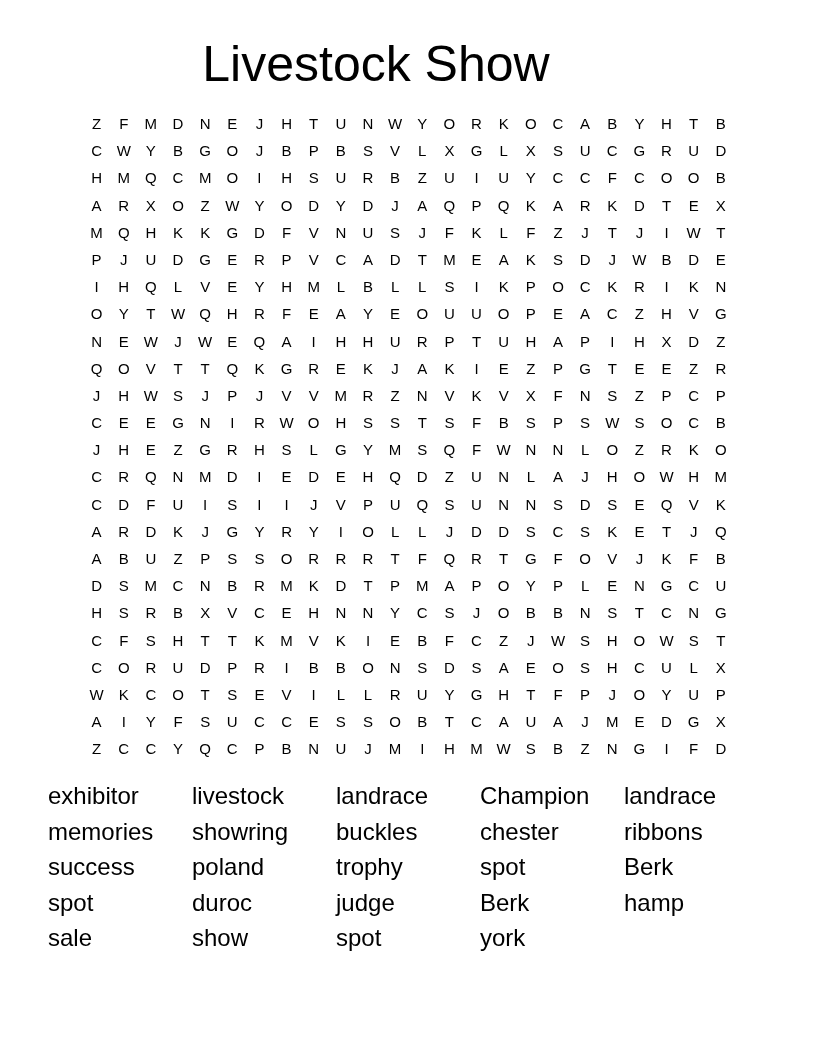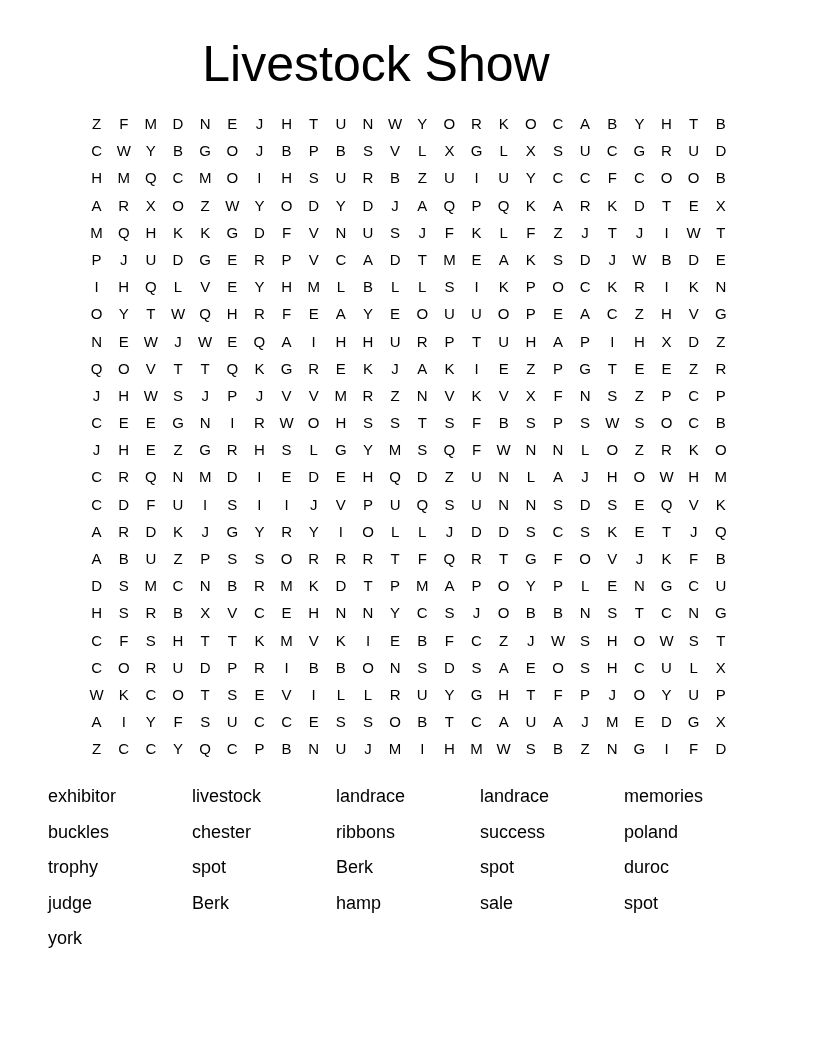--- a/index.html
+++ b/index.html
@@ -44,21 +44,21 @@
     }
     .words {
       position: absolute;
       left: 48px;
       top: 781px;
       display: grid;
       grid-template-columns: 144px 144px 144px 144px 144px;
       grid-auto-rows: 35.6px;
     }
     .word {
-      font-size: 18px;
+      font-size: 24px;
       line-height: 30px;
       font-family: "Liberation Sans", sans-serif;
       white-space: nowrap;
     }
   </style>
 </head>
 <body>
 
 <div class="title">Livestock Show</div>
 
@@ -686,31 +686,34 @@
       <span class="grid-cell">I</span>
       <span class="grid-cell">F</span>
       <span class="grid-cell">D</span>
     </div>
   </div>
 
 <div class="words" id="words">
     <div class="word">exhibitor</div>
     <div class="word">livestock</div>
     <div class="word">landrace</div>
+    <div class="word">Champion</div>
     <div class="word">landrace</div>
     <div class="word">memories</div>
+    <div class="word">showring</div>
     <div class="word">buckles</div>
     <div class="word">chester</div>
     <div class="word">ribbons</div>
     <div class="word">success</div>
     <div class="word">poland</div>
     <div class="word">trophy</div>
     <div class="word">spot</div>
     <div class="word">Berk</div>
     <div class="word">spot</div>
     <div class="word">duroc</div>
     <div class="word">judge</div>
     <div class="word">Berk</div>
     <div class="word">hamp</div>
     <div class="word">sale</div>
+    <div class="word">show</div>
     <div class="word">spot</div>
     <div class="word">york</div>
   </div>
 
 </body></html>

